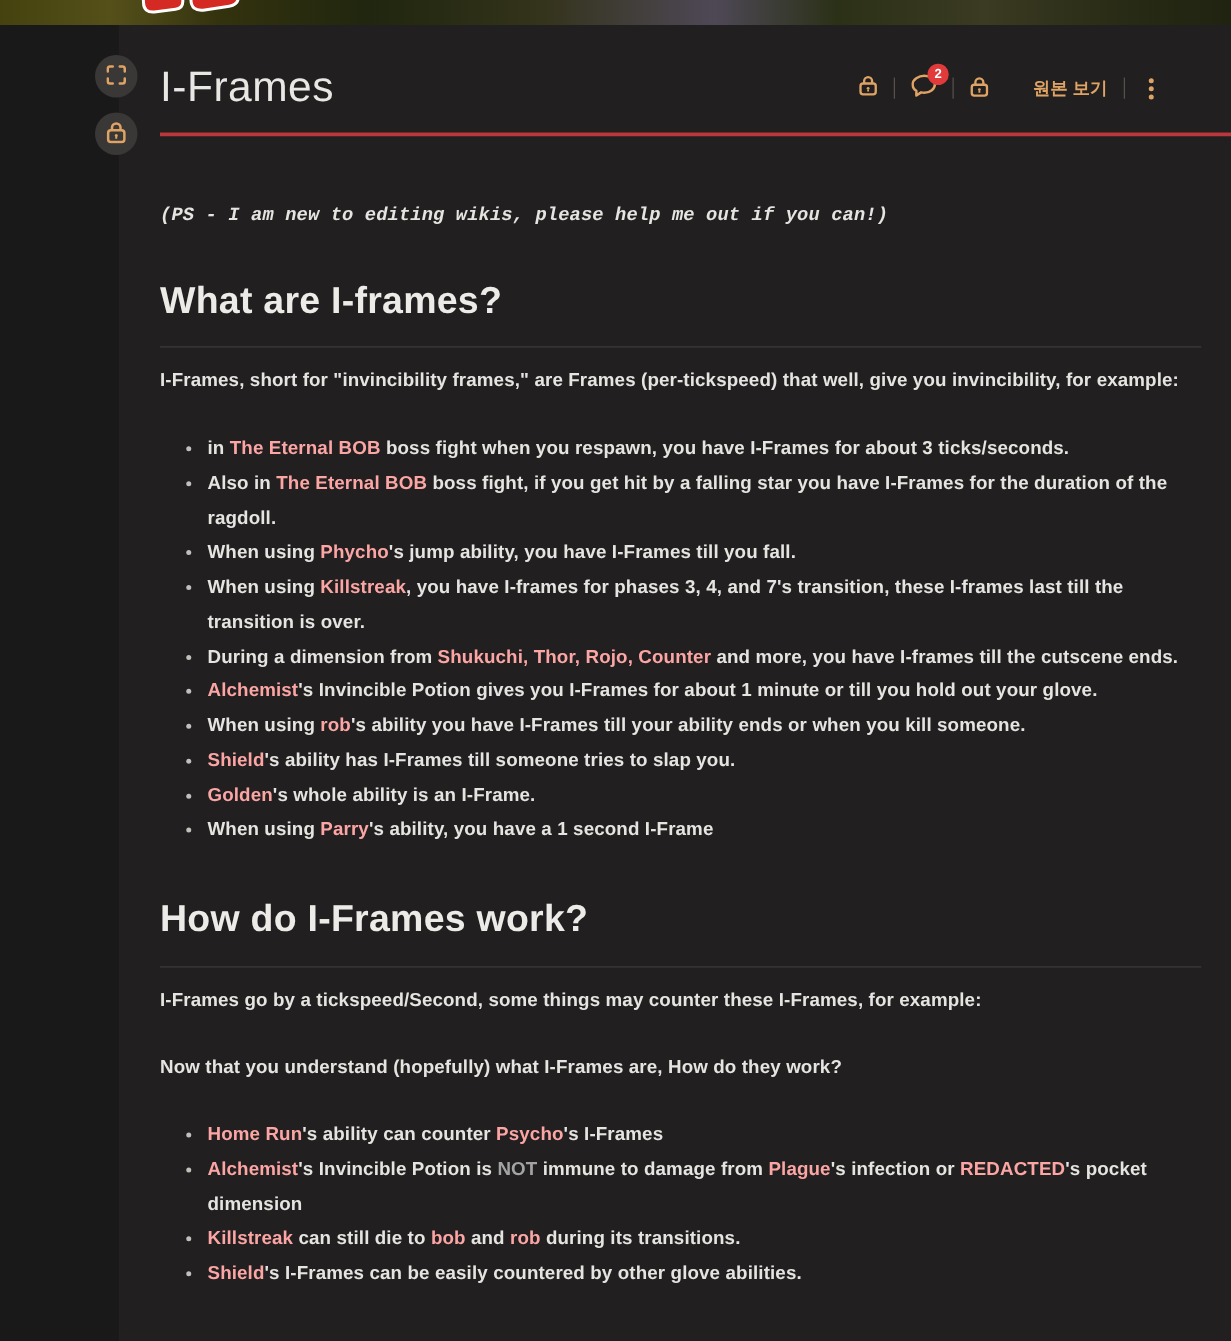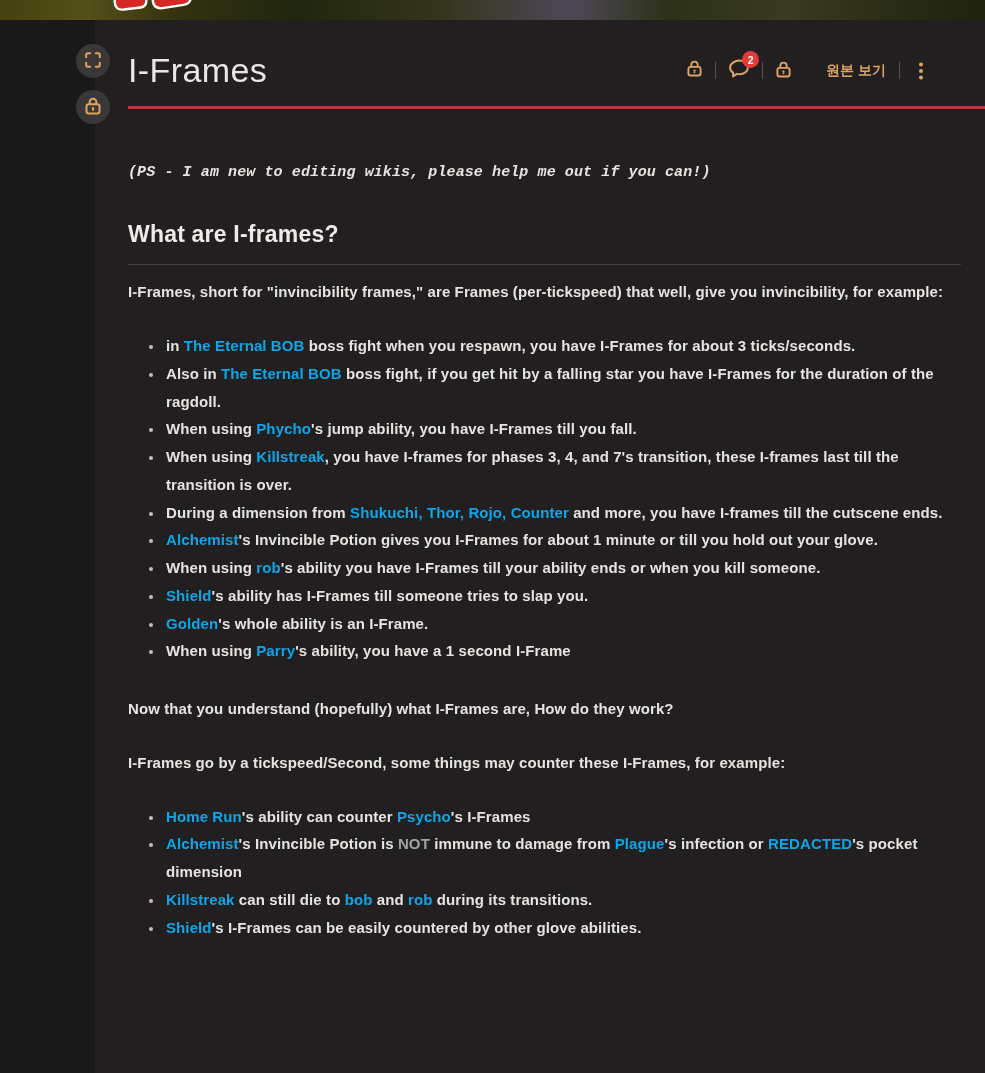--- a/index.html
+++ b/index.html
@@ -29,25 +29,25 @@
   .vs-label { color:#dea365; font-size:14px; font-weight:700;margin-left:27px; }
   .badge { position:absolute; top:-8px; right:-10px; min-width:17px; height:17px; padding:0 4px; border-radius:9px; background:#e03a3a; color:#fff; font-size:10.5px; font-weight:700; display:flex; align-items:center; justify-content:center; }
   .kebab { display:block; width:4px; height:4px; border-radius:50%; background:#dea365; box-shadow:0 -6.5px 0 #dea365, 0 6.5px 0 #dea365; margin:7px 6px; }
 
   .red-rule { height:3px; background:#ba373c; margin-top:16px; }
 
   
   .article { max-width:833px; padding-top:50px; font-size:15px; font-weight:600; line-height:1.85; color:#e6e4e1; letter-spacing:.1px; }
   .article p { margin:0 0 26px; }
   .article p.note { font-style:italic;font-family:Liberation Mono, monospace; }
-  .article h2 { font-size:23px; font-weight:800; color:#edebe8; margin:26px 0 13px; padding-bottom:9px; border-bottom:1px solid #3e3c3b; letter-spacing:.2px; }
+  .article h2 { font-size:30px; font-weight:800; color:#edebe8; margin:26px 0 13px; padding-bottom:9px; border-bottom:1px solid #3e3c3b; letter-spacing:.2px; }
   .article ul { margin:20px 0 30px; padding-left:36px; }
   .article li { padding-left:2px; }
   .article li::marker { color:#c2c0bd; font-size:.85em; }
-  .wlink { color:#0ea5e9; text-decoration:none; }
+  .wlink { color:#fca5a5; text-decoration:none; }
   .article strong { color:#a3a3a3; font-weight:800; }
 </style>
 </head>
 <body>
 
 <div class="screen">
 
   <div class="top-strip">
     <div class="logo-frag">
       <svg width="80" height="16" viewBox="0 0 80 16">
@@ -141,22 +141,23 @@
           <li><span>Also in </span><a href="#" class="wlink">The Eternal BOB</a><span> boss fight, if you get hit by a falling star you have I-Frames for the duration of the ragdoll.</span></li>
           <li><span>When using </span><a href="#" class="wlink">Phycho</a><span>'s jump ability, you have I-Frames till you fall.</span></li>
           <li><span>When using </span><a href="#" class="wlink">Killstreak</a><span>, you have I-frames for phases 3, 4, and 7's transition, these I-frames last till the transition is over.</span></li>
           <li><span>During a dimension from </span><a href="#" class="wlink">Shukuchi,</a><span> </span><a href="#" class="wlink">Thor,</a><span> </span><a href="#" class="wlink">Rojo,</a><span> </span><a href="#" class="wlink">Counter</a><span> and more, you have I-frames till the cutscene ends.</span></li>
           <li><a href="#" class="wlink">Alchemist</a><span>'s Invincible Potion gives you I-Frames for about 1 minute or till you hold out your glove.</span></li>
           <li><span>When using </span><a href="#" class="wlink">rob</a><span>'s ability you have I-Frames till your ability ends or when you kill someone.</span></li>
           <li><a href="#" class="wlink">Shield</a><span>'s ability has I-Frames till someone tries to slap you.</span></li>
           <li><a href="#" class="wlink">Golden</a><span>'s whole ability is an I-Frame.</span></li>
           <li><span>When using </span><a href="#" class="wlink">Parry</a><span>'s ability, you have a 1 second I-Frame</span></li>
         </ul>
+        <h2>How do I-Frames work?</h2>
+        <p><span>I-Frames go by a tickspeed/Second, some things may counter these I-Frames, for example:</span></p>
         <p><span>Now that you understand (hopefully) what I-Frames are, How do they work?</span></p>
-        <p><span>I-Frames go by a tickspeed/Second, some things may counter these I-Frames, for example:</span></p>
         <ul>
           <li><a href="#" class="wlink">Home Run</a><span>'s ability can counter </span><a href="#" class="wlink">Psycho</a><span>'s I-Frames</span></li>
           <li><a href="#" class="wlink">Alchemist</a><span>'s Invincible Potion is </span><strong>NOT</strong><span> immune to damage from </span><a href="#" class="wlink">Plague</a><span>'s infection or </span><a href="#" class="wlink">REDACTED</a><span>'s pocket dimension</span></li>
           <li><a href="#" class="wlink">Killstreak</a><span> can still die to </span><a href="#" class="wlink">bob</a><span> and </span><a href="#" class="wlink">rob</a><span> during its transitions.</span></li>
           <li><a href="#" class="wlink">Shield</a><span>'s I-Frames can be easily countered by other glove abilities.</span></li>
         </ul>
       </article>
 
   </div>
 </div>

